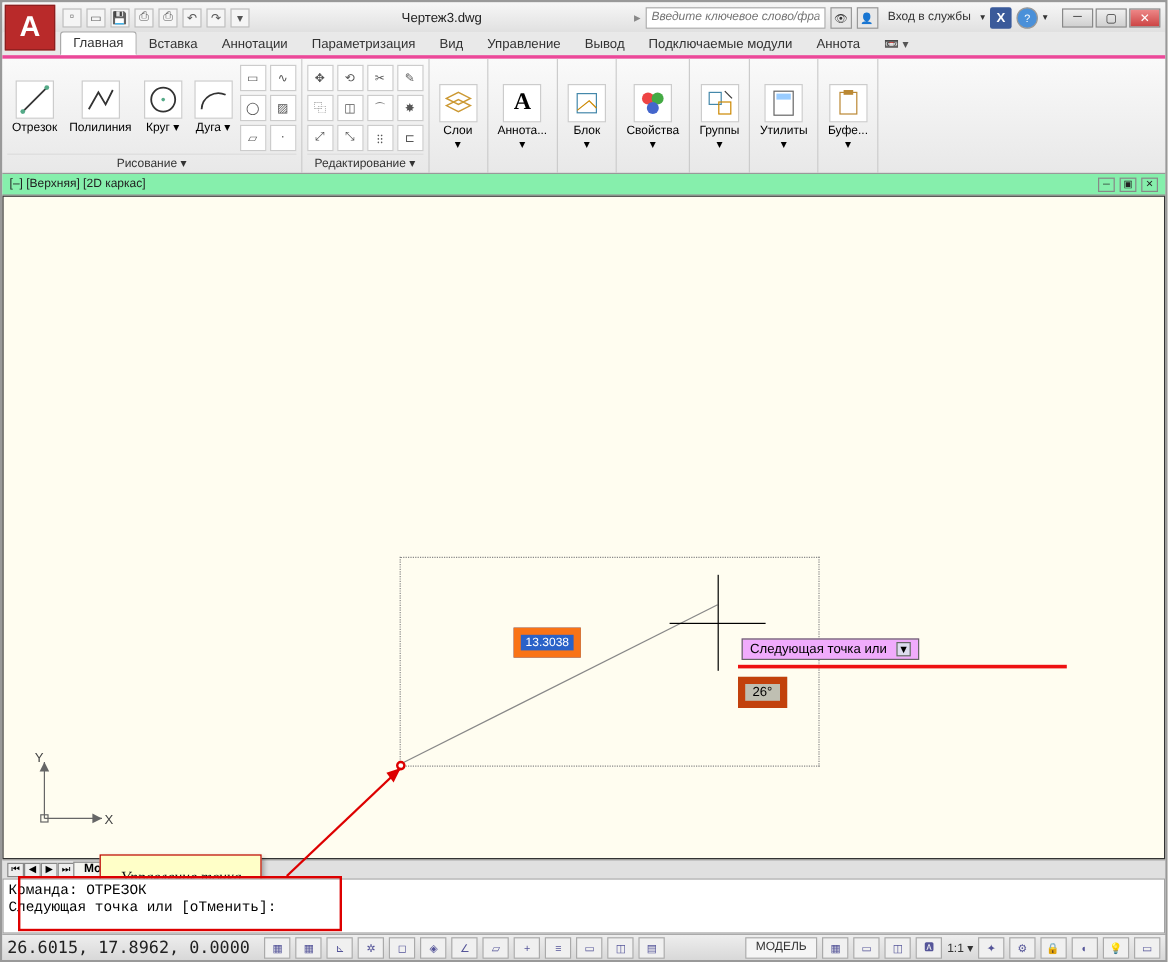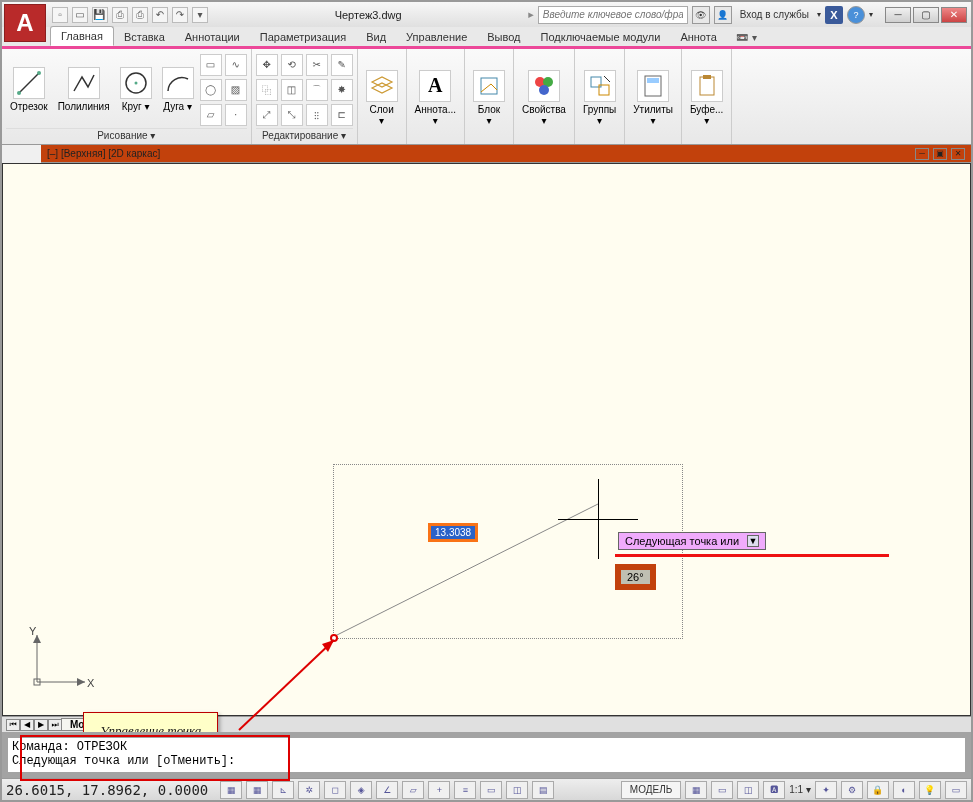--- a/index.html
+++ b/index.html
@@ -33,49 +33,49 @@
   .panelbody { flex:1; display:flex; align-items:center; gap:2px;}
   .panellabel { height:16px; text-align:center; font-size:10px; color:#333; border-top:1px solid #ddd; padding-top:1px;}
   .bigbtn { display:flex; flex-direction:column; align-items:center; gap:2px; padding:2px 4px; cursor:pointer;}
   .bigbtn .ic { width:32px; height:32px; border:1px solid #ccc; background:#fff; display:flex; align-items:center; justify-content:center;}
   .bigbtn .lbl { font-size:10px; text-align:center; line-height:1.1;}
   .smgrid { display:grid; grid-template-columns: repeat(2, 22px); grid-auto-rows:22px; gap:3px;}
   .smgrid4 { display:grid; grid-template-columns: repeat(4, 22px); grid-auto-rows:22px; gap:3px;}
   .smbtn { width:22px; height:22px; border:1px solid #ccc; background:#fff; display:flex; align-items:center; justify-content:center; font-size:10px; color:#555; cursor:pointer;}
 
   
-  .docstrip { height:18px; background:#c2410c; display:flex; align-items:center; justify-content:space-between; padding:0 6px; font-size:10px; color:#222; border-bottom:1px solid #999;margin-left:39px;}
+  .docstrip { height:18px; background:#86efac; display:flex; align-items:center; justify-content:space-between; padding:0 6px; font-size:10px; color:#222; border-bottom:1px solid #999;}
   .docctrls { display:flex; gap:4px;}
   .docctrl { width:14px; height:12px; border:1px solid #888; font-size:8px; display:flex; align-items:center; justify-content:center;}
   .canvas { flex:1; background:#fffdf0; position:relative; border:1px solid #333; }
   
   
   .rect { position:absolute; left:330px; top:300px; width:350px; height:175px; border:1px dotted #888;}
   .diag { position:absolute; left:330px; top:290px; width:300px; height:200px; pointer-events:none;}
   .pt { position:absolute; width:8px; height:8px; border:2px solid #d00; border-radius:50%; background:#fff; left:327px; top:470px;}
   .crosshair { position:absolute; left:555px; top:315px; width:80px; height:80px; pointer-events:none;}
   .crosshair::before { content:""; position:absolute; left:0; right:0; top:40px; height:1px; background:#000;}
   .crosshair::after { content:""; position:absolute; top:0; bottom:0; left:40px; width:1px; background:#000;}
-  .lenbox { position:absolute; left:425px; top:359px; padding:1px 4px; background:#2a62c8; color:#fff; border:3px solid #f97316; font-size:10px;}
+  .lenbox { position:absolute; left:425px; top:359px; padding:1px 4px; background:#2a62c8; color:#fff; border:6px solid #f97316; font-size:10px;}
   .promptbox { position:absolute; left:615px; top:368px; padding:2px 6px; background:#f0abfc; border:1px solid #666; font-size:11px; display:flex; align-items:center; gap:8px;}
   .promptarrow { width:12px; height:12px; border:1px solid #666; background:#dde; font-size:9px; display:flex; align-items:center; justify-content:center;}
   .redunder { position:absolute; left:612px; top:390px; width:274px; height:3px; background:#e11;}
   .angbox { position:absolute; left:612px; top:400px; padding:1px 6px; background:#bfbfb2; border:6px solid #c2410c; font-size:11px;}
   .callout { position:absolute; left:80px; top:548px; padding:10px 16px; background:#ffffc8; border:1px solid #b00; font-size:13px; font-style:italic; font-family:"Palatino Linotype",serif; color:#111; box-shadow:2px 2px 4px rgba(0,0,0,.3);}
   .ucs { position:absolute; left:22px; bottom:18px; font-size:11px; color:#444; }
 
   
   .layoutbar { height:16px; background:#e0e0e0; display:flex; align-items:center; font-size:10px; border-top:1px solid #999; padding-left:4px;}
   .navset { display:flex; }
   .navb { width:14px; height:12px; border:1px solid #888; background:#eee; font-size:8px; display:flex; align-items:center; justify-content:center;}
   .ltab { padding:0 8px; border:1px solid #888; background:#fff; margin-left:-1px; font-size:10px;}
   .ltab.active { background:#f5f5f0; font-weight:bold;}
 
   
-  .cmdwin { height:46px; background:#fff; border:6px solid #a3a3a3; font-family:"Courier New",monospace; font-size:12px; padding:2px 4px; line-height:1.2; color:#000; position:relative;}
+  .cmdwin { height:46px; background:#fff; border:1px solid #a3a3a3; font-family:"Courier New",monospace; font-size:12px; padding:2px 4px; line-height:1.2; color:#000; position:relative;}
   .cmdhl { position:absolute; left:12px; top:-3px; width:270px; height:46px; border:2px solid #d00; pointer-events:none;}
 
   
   .statusbar { height:22px; background:linear-gradient(#eee,#d8d8d8); display:flex; align-items:center; font-size:10px; color:#333; padding:0 4px; gap:4px; border-top:1px solid #999;}
   .sbtn { width:22px; height:18px; border:1px solid #aaa; background:#f0f0f0; display:flex; align-items:center; justify-content:center; font-size:9px; color:#559;}
   .coords { margin-right:8px; font-family:monospace; font-size:14px; color:#222;}
   .spacer { flex:1;}
   .modelb { padding:0 8px; height:18px; border:1px solid #aaa; background:#f5f5f5; display:flex; align-items:center;}
   svg { display:block; }
 </style>

